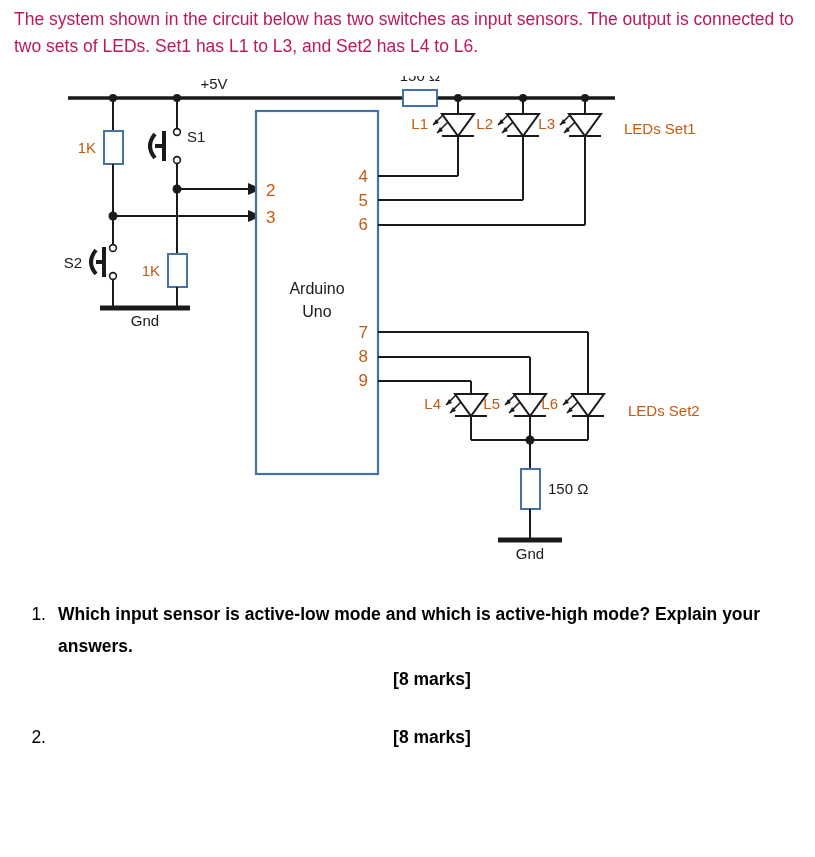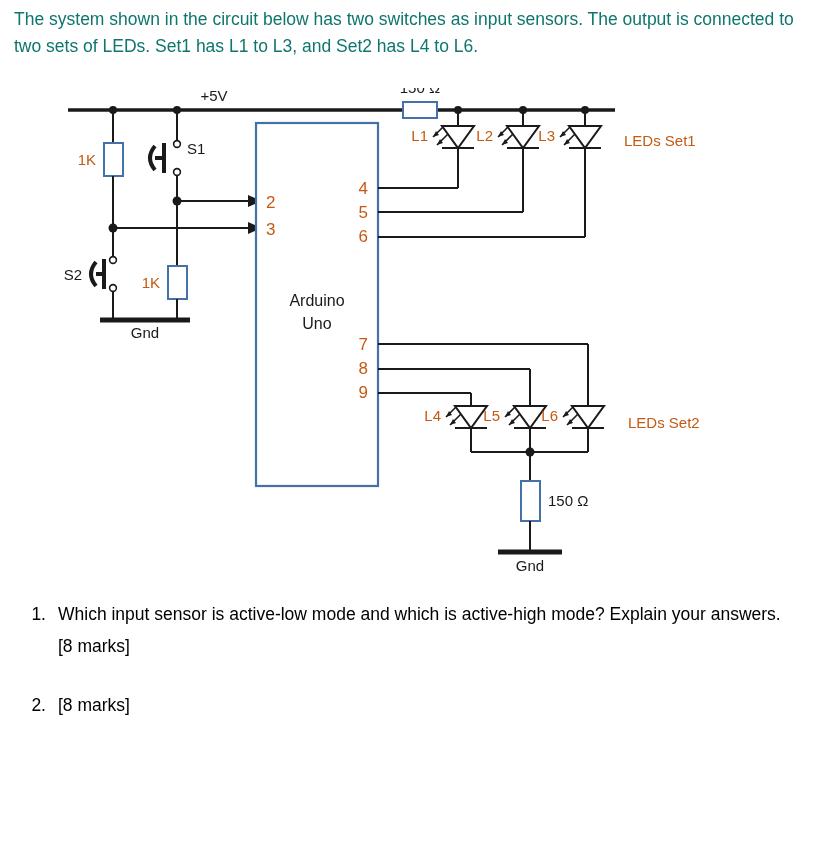--- a/index.html
+++ b/index.html
@@ -9,25 +9,25 @@
     font-family:"Liberation Sans", sans-serif;
     color:#000000;
     overflow:hidden;
     position:relative;
   }
   .intro{
     position:absolute;
     left:14px; top:6px; width:790px;
     font-size:17.5px;
     line-height:1.55;
-    color:#0f766e;
+    color:#be185d;
   }
   .diagram{
     position:absolute;
-    left:0; top:88px;
+    left:0; top:76px;
     width:815px; height:500px;text-align:right;
   }
   .questions{
     position:absolute;
     left:0; top:598px;
     width:815px;
   }
   .q{
     position:relative;
     display:flex;
@@ -38,23 +38,24 @@
     text-align:right;
     padding-right:12px;
     font-size:17.5px;
     flex:none;
     line-height:1.85;
   }
   .q-body{
     width:748px;
     font-size:17.5px;
     line-height:1.85;
+    font-weight:bold;
   }
   .q-marks{
-    text-align:left;
+    text-align:center;
     font-size:17.5px;
     line-height:1.85;
   }
   .q-text{display:block;}
   svg{display:block;}
   text{font-family:"Liberation Sans", sans-serif;}
   .lbl{font-size:15px;fill:#1a1a1a;}
   .lbl-o{font-size:15px;fill:#c55a11;}
   .lbl-pin{font-size:17px;fill:#c55a11;}
   .lbl-chip{font-size:16px;fill:#1a1a1a;}

